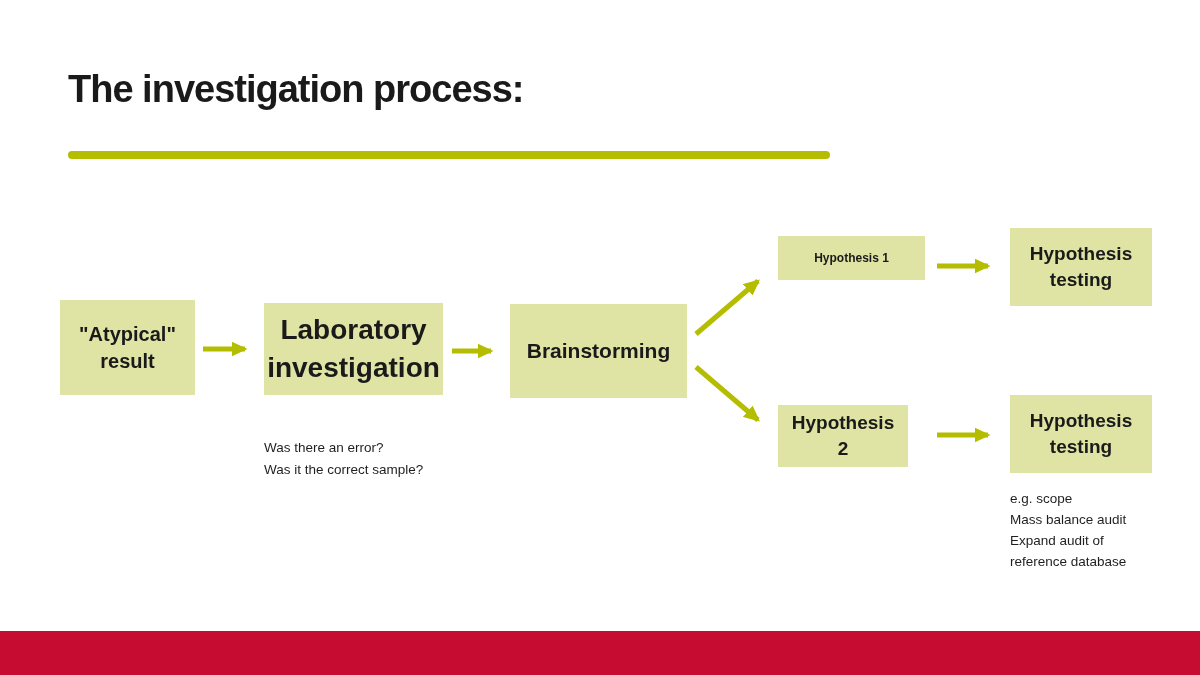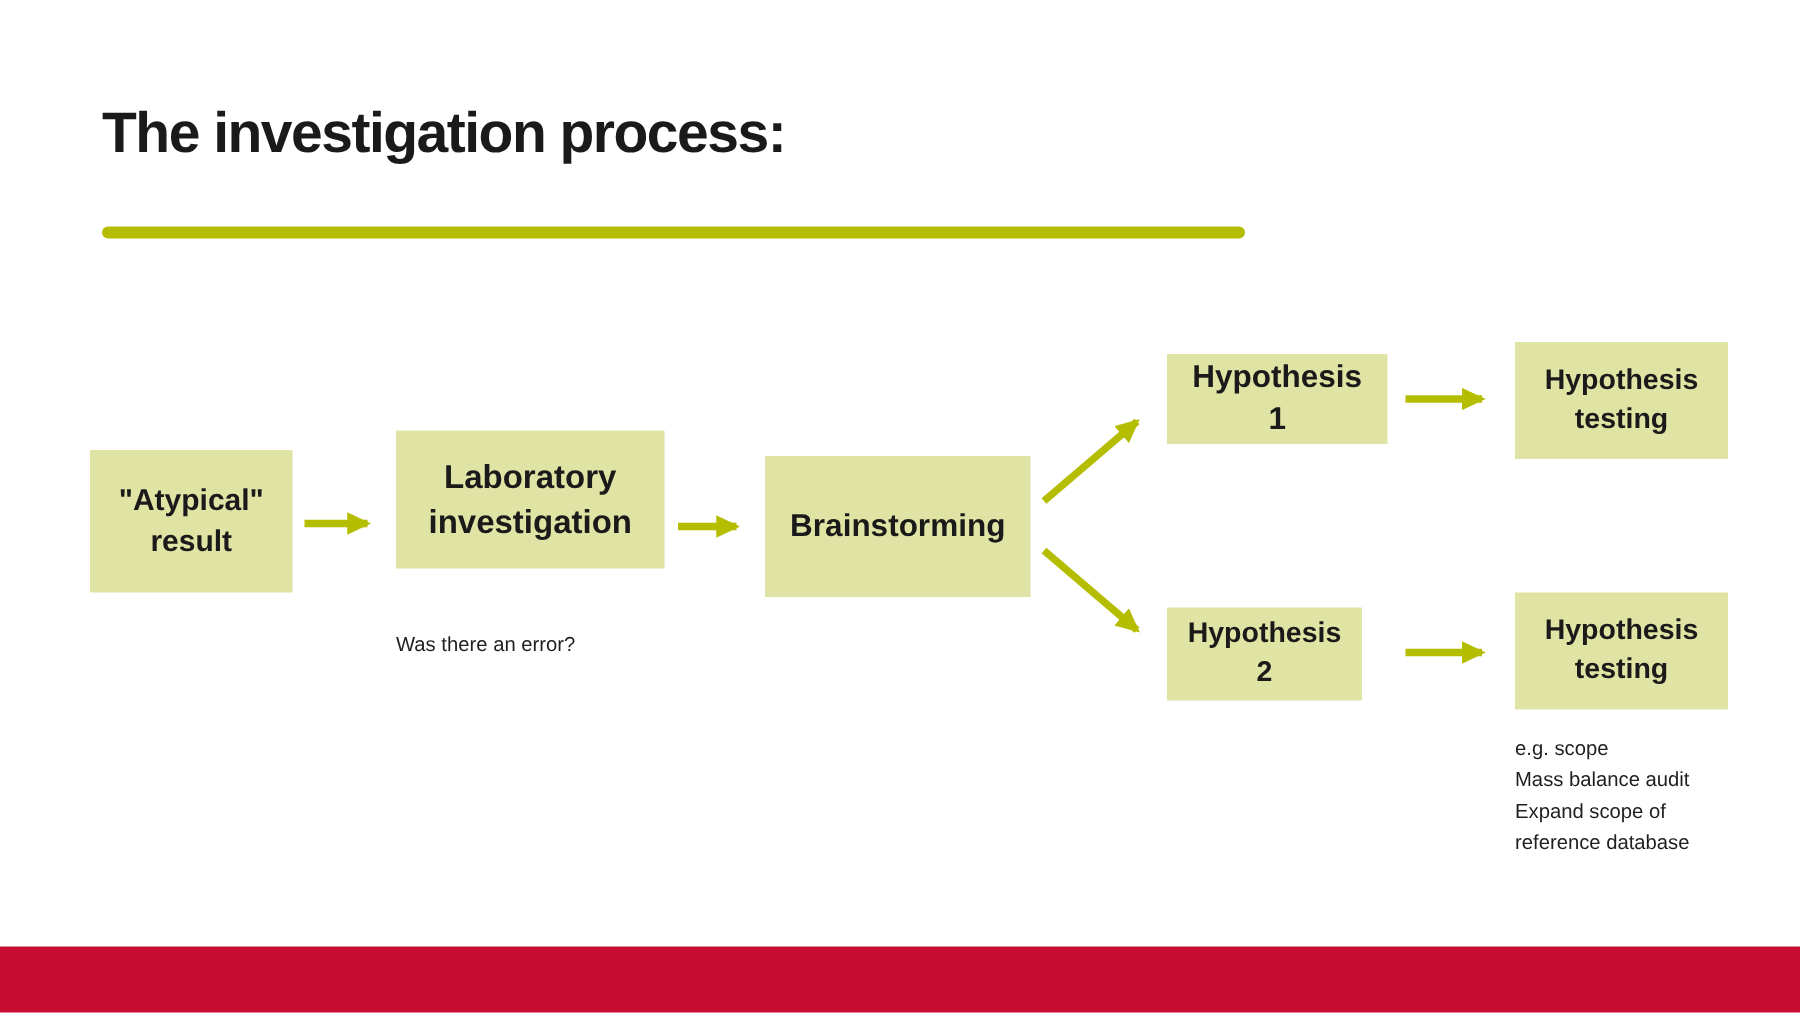--- a/index.html
+++ b/index.html
@@ -60,33 +60,33 @@
     background:var(--box-fill);
     display:flex;
     align-items:center;
     justify-content:center;
     text-align:center;
     font-weight:700;
     line-height:1.35;
     padding:4px 10px;
   }
   .box-atypical       {left:60px;  top:300px; width:135px; height:95px; font-size:20px;}
-  .box-laboratory     {left:264px; top:287px; width:179px; height:92px; font-size:22px;}
+  .box-laboratory     {left:264px; top:303px; width:179px; height:92px; font-size:28px;}
   .box-brainstorming  {left:510px; top:304px; width:177px; height:94px; font-size:21px;}
-  .box-hyp1           {left:778px; top:236px; width:147px; height:60px; font-size:21px;}
+  .box-hyp1           {left:778px; top:236px; width:147px; height:44px; font-size:12px;}
   .box-hyp2           {left:778px; top:405px; width:130px; height:62px; font-size:19px;}
   .box-test1          {left:1010px;top:228px; width:142px; height:78px; font-size:19px;}
   .box-test2          {left:1010px;top:395px; width:142px; height:78px; font-size:19px;}
   .note{
     position:absolute;
     font-size:13.5px;
     color:#1f1f1f;
     line-height:22px;
   }
-  .note-lab{left:264px; top:419px;}
+  .note-lab{left:264px; top:437px;}
   .note-ht {left:1010px;top:488px; line-height:21px;}
   .footer-bar{
     position:absolute;
     left:0;
     top:631px;
     width:1200px;
     height:44px;
     background:var(--footer-red);
   }
 </style>
@@ -135,24 +135,25 @@
   <div class="box box-test1">
     <span>Hypothesis testing</span>
   </div>
 
   <div class="box box-test2">
     <span>Hypothesis testing</span>
   </div>
 
   <div class="note note-lab">
     <div class="note-line">Was there an error?</div>
+    <div class="note-line">Was it the correct sample?</div>
   </div>
 
   <div class="note note-ht">
     <div class="note-line">e.g. scope</div>
     <div class="note-line">Mass balance audit</div>
-    <div class="note-line">Expand scope of</div>
+    <div class="note-line">Expand audit of</div>
     <div class="note-line">reference database</div>
   </div>
 
   <div class="footer-bar"></div>
 
 </div>
 
 </body></html>

